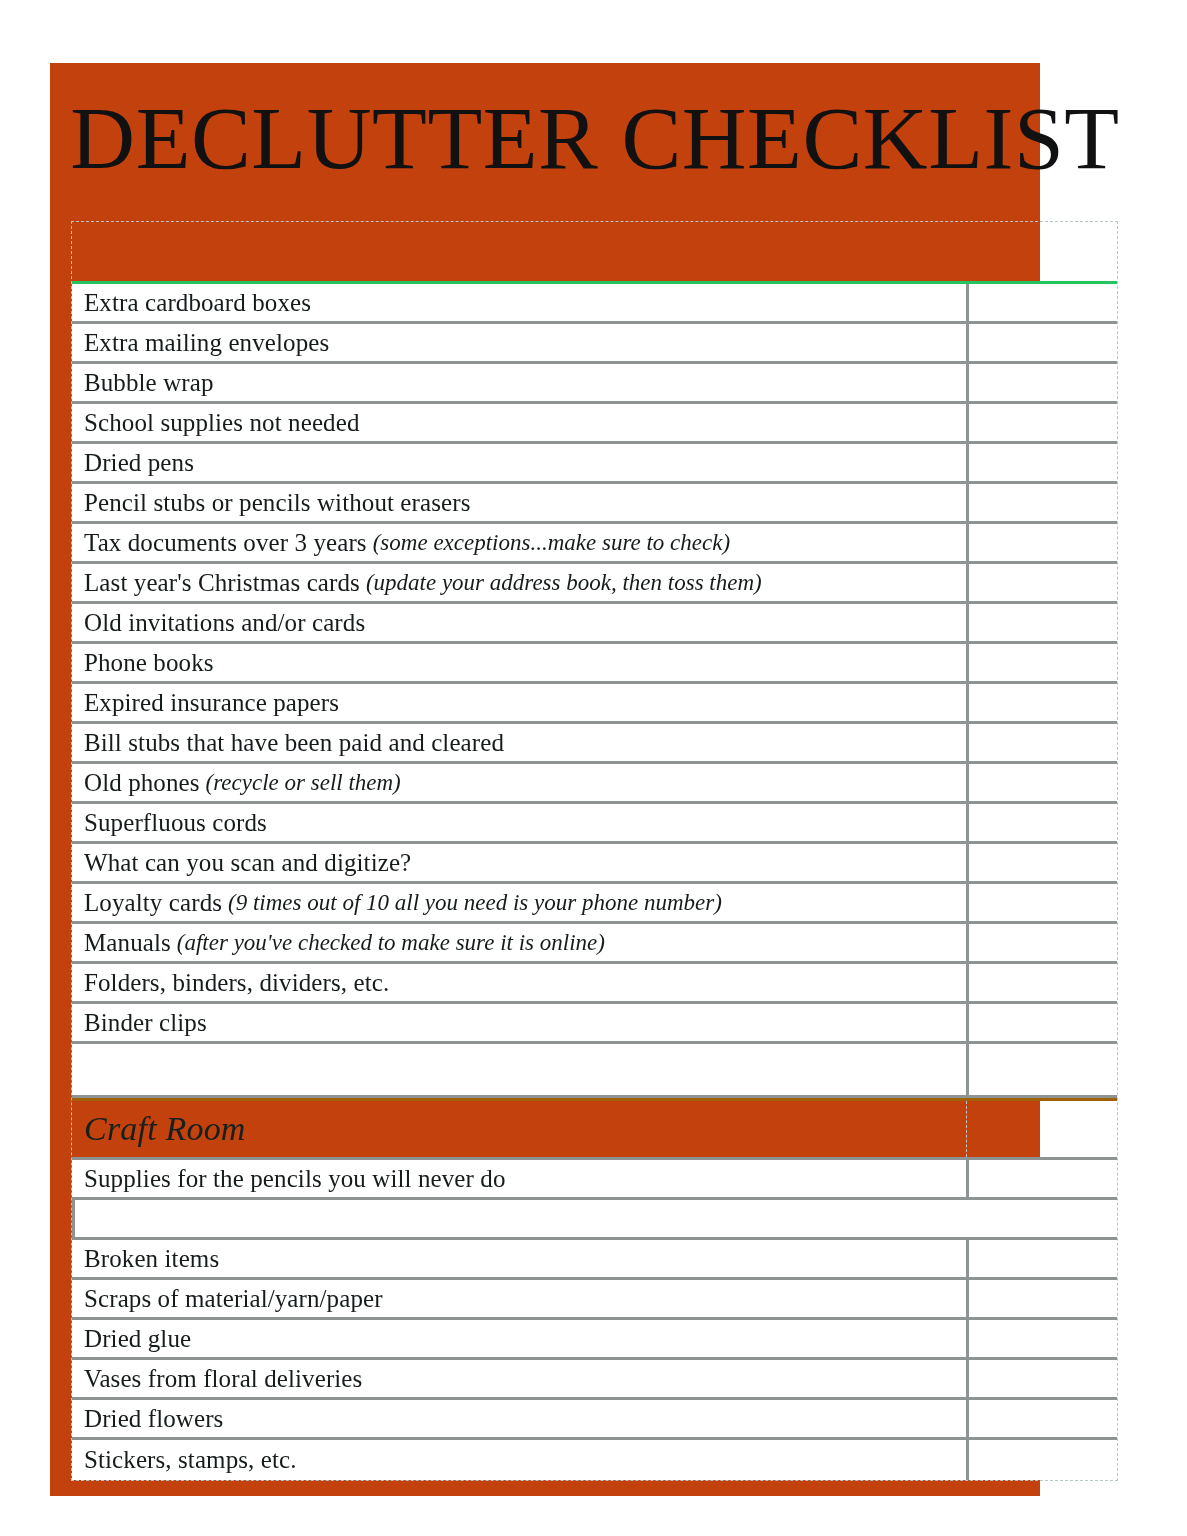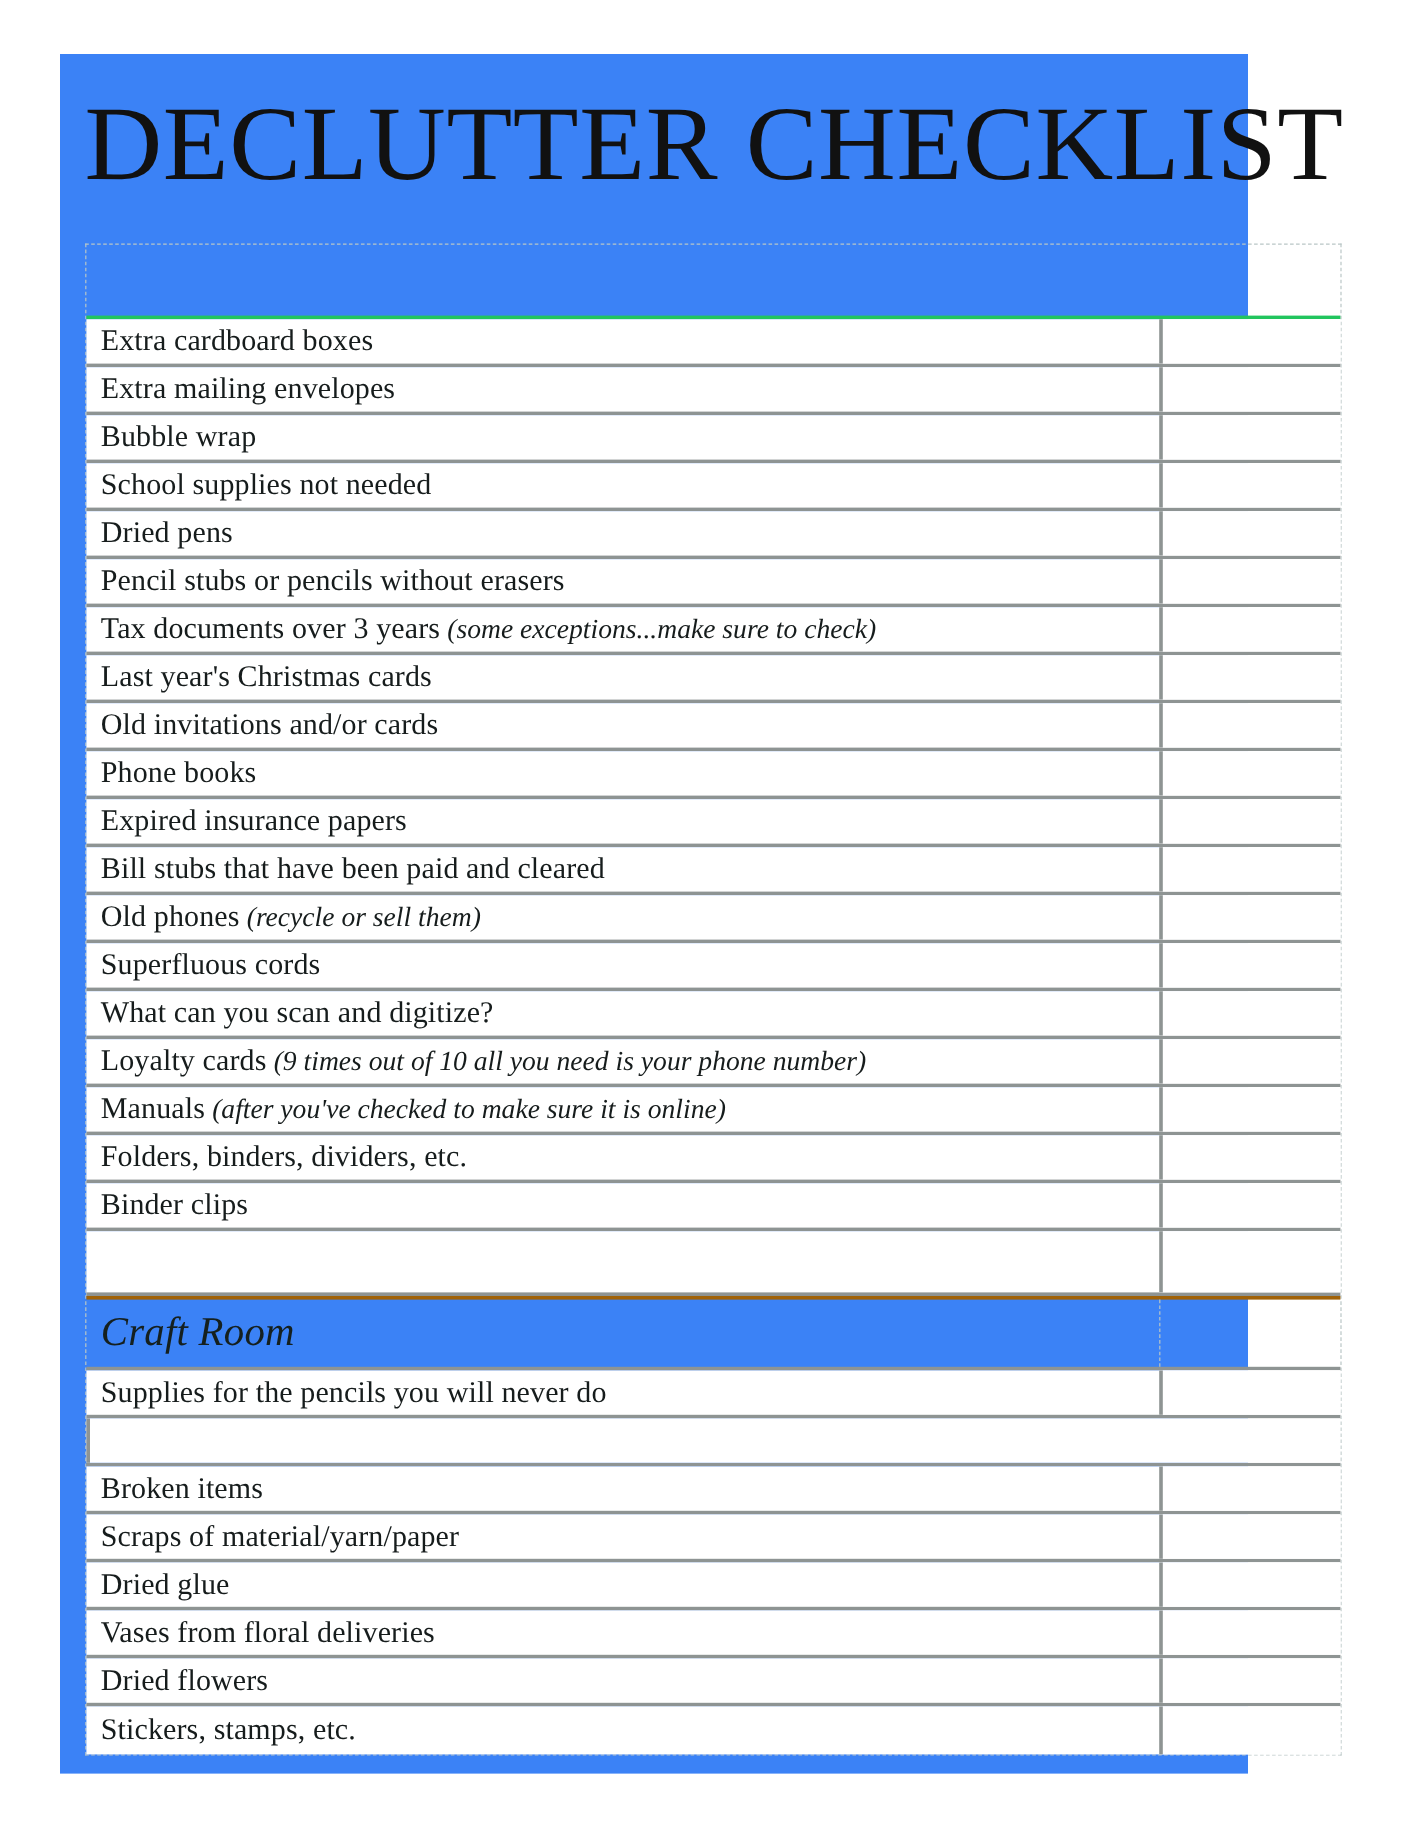--- a/index.html
+++ b/index.html
@@ -13,24 +13,24 @@
     width: 1187px;
     height: 1536px;
     overflow: hidden;
     font-family: "Liberation Serif", "DejaVu Serif", serif;
   }
 
   
   .page {
     position: absolute;
     left: 50px;
-    top: 45px;
+    top: 63px;
     width: 990px;
     height: 1433px;
-    background: #3b82f6;
+    background: #c2410c;
   }
 
   
   .title {
     position: absolute;
     left: 12px;
     top: 28px;
     width: 1066px;
     height: 96px;
     line-height: 96px;
@@ -175,20 +175,21 @@
       <div class="row item">
         <div class="cell-label">
           <span>Tax documents over 3 years</span>
           <span class="note">(some exceptions...make sure to check)</span>
         </div>
         <div class="cell-check"></div>
       </div>
       <div class="row item">
         <div class="cell-label">
           <span>Last year's Christmas cards</span>
+          <span class="note">(update your address book, then toss them)</span>
         </div>
         <div class="cell-check"></div>
       </div>
       <div class="row item">
         <div class="cell-label">
           <span>Old invitations and/or cards</span>
         </div>
         <div class="cell-check"></div>
       </div>
       <div class="row item">

